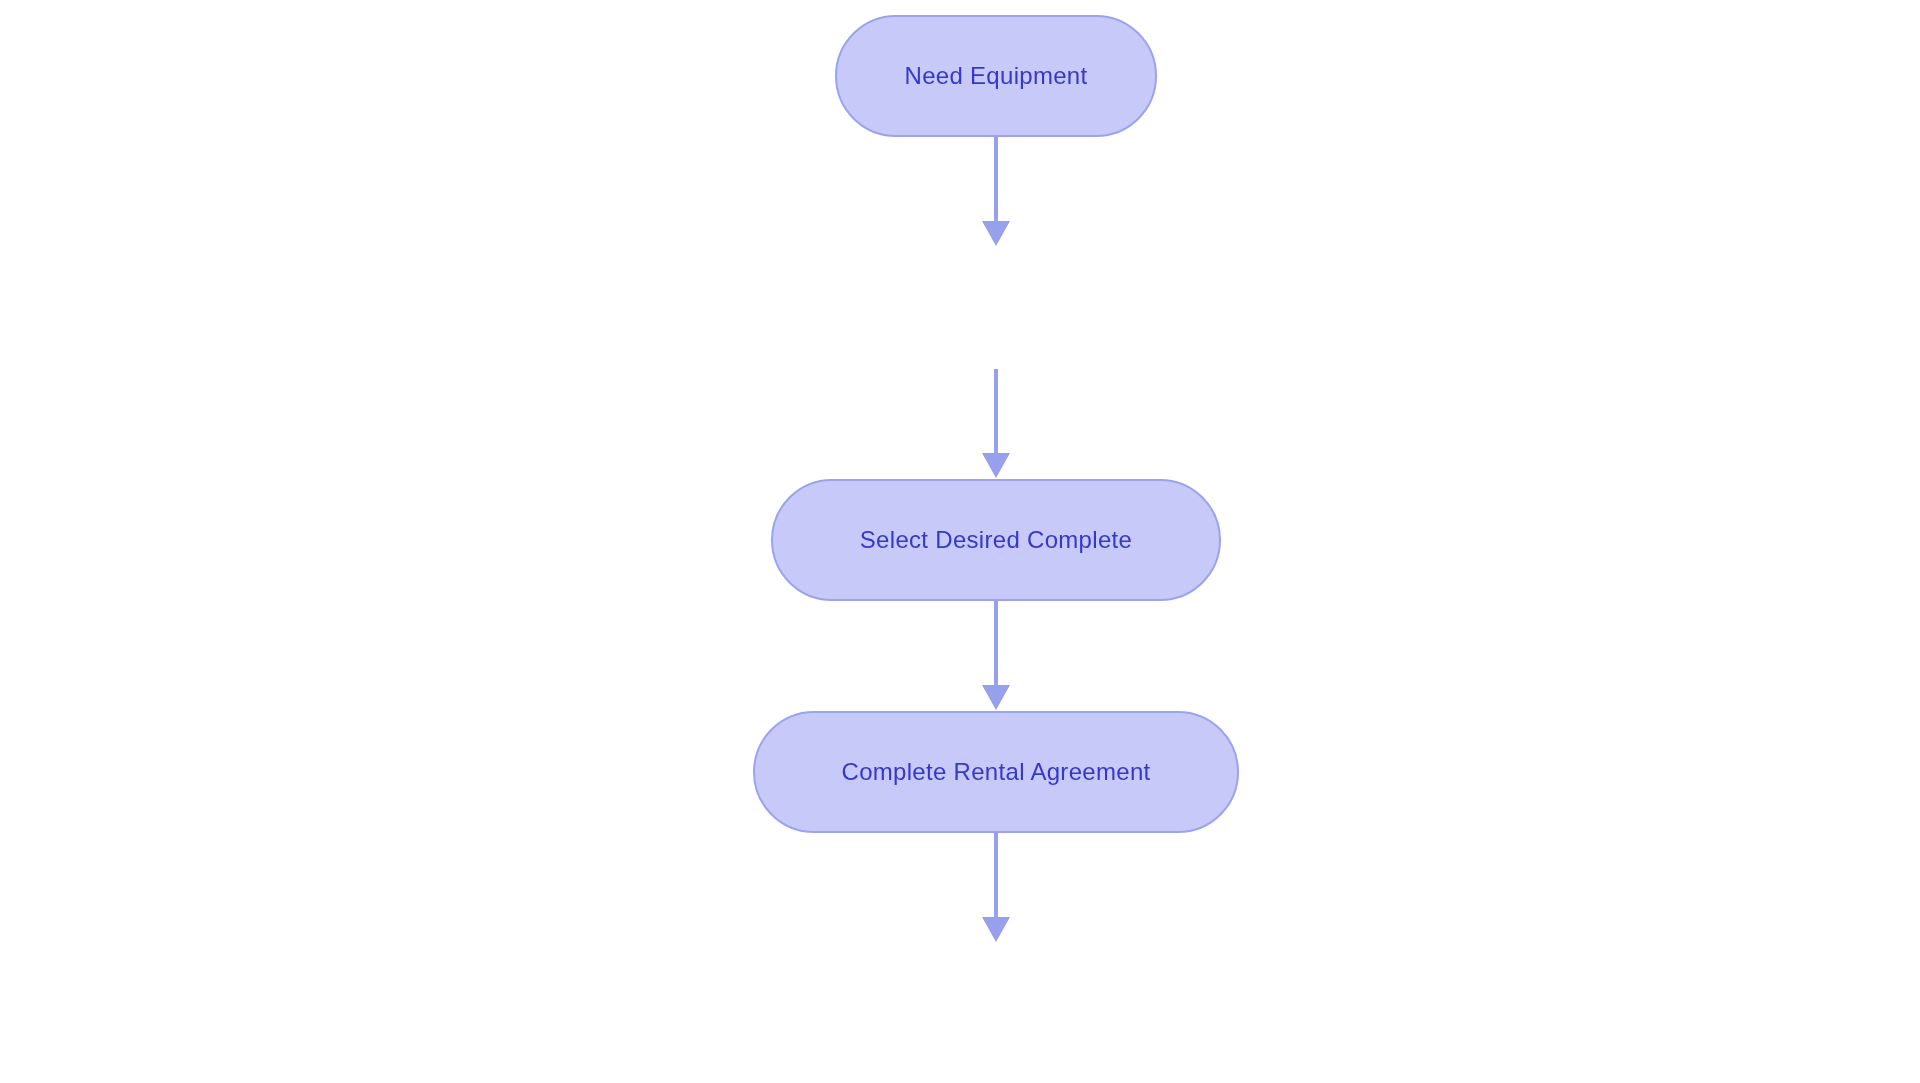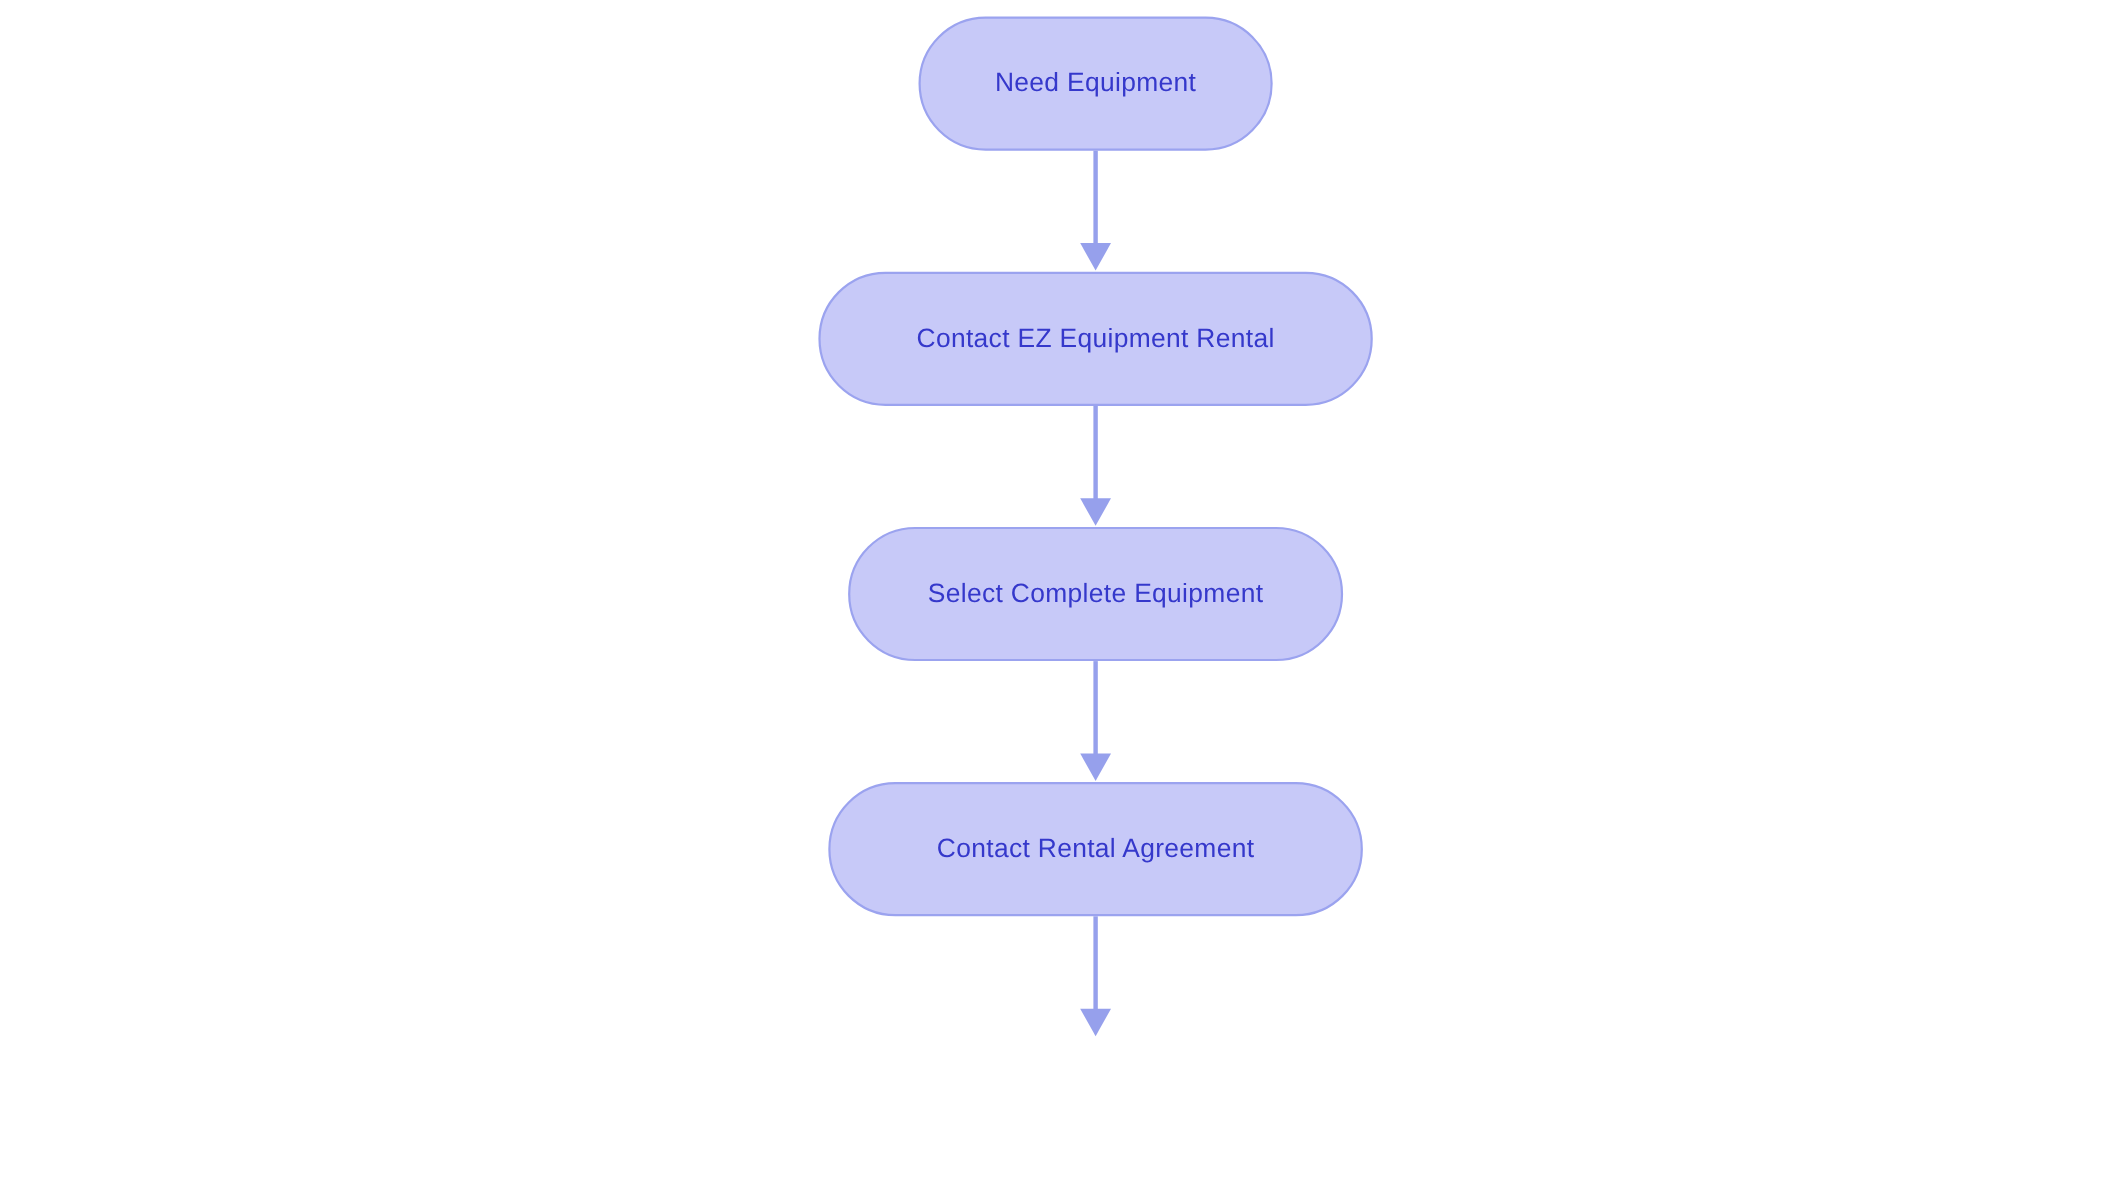--- a/index.html
+++ b/index.html
@@ -82,40 +82,37 @@
 
   <div class="flow-node node-1">
     <span>Need Equipment</span>
   </div>
 
   <div class="flow-arrow arrow-1">
     <div class="shaft"></div>
     <div class="head"></div>
   </div>
 
-  <div class="flow-node node-2">
-    <span>Contact EZ Equipment Rental</span>
-  </div>
 
   <div class="flow-arrow arrow-2">
     <div class="shaft"></div>
     <div class="head"></div>
   </div>
 
   <div class="flow-node node-3">
-    <span>Select Complete Equipment</span>
+    <span>Select Desired Complete</span>
   </div>
 
   <div class="flow-arrow arrow-3">
     <div class="shaft"></div>
     <div class="head"></div>
   </div>
 
   <div class="flow-node node-4">
-    <span>Contact Rental Agreement</span>
+    <span>Complete Rental Agreement</span>
   </div>
 
   <div class="flow-arrow arrow-4">
     <div class="shaft"></div>
     <div class="head"></div>
   </div>
 
 
 </div>
 

